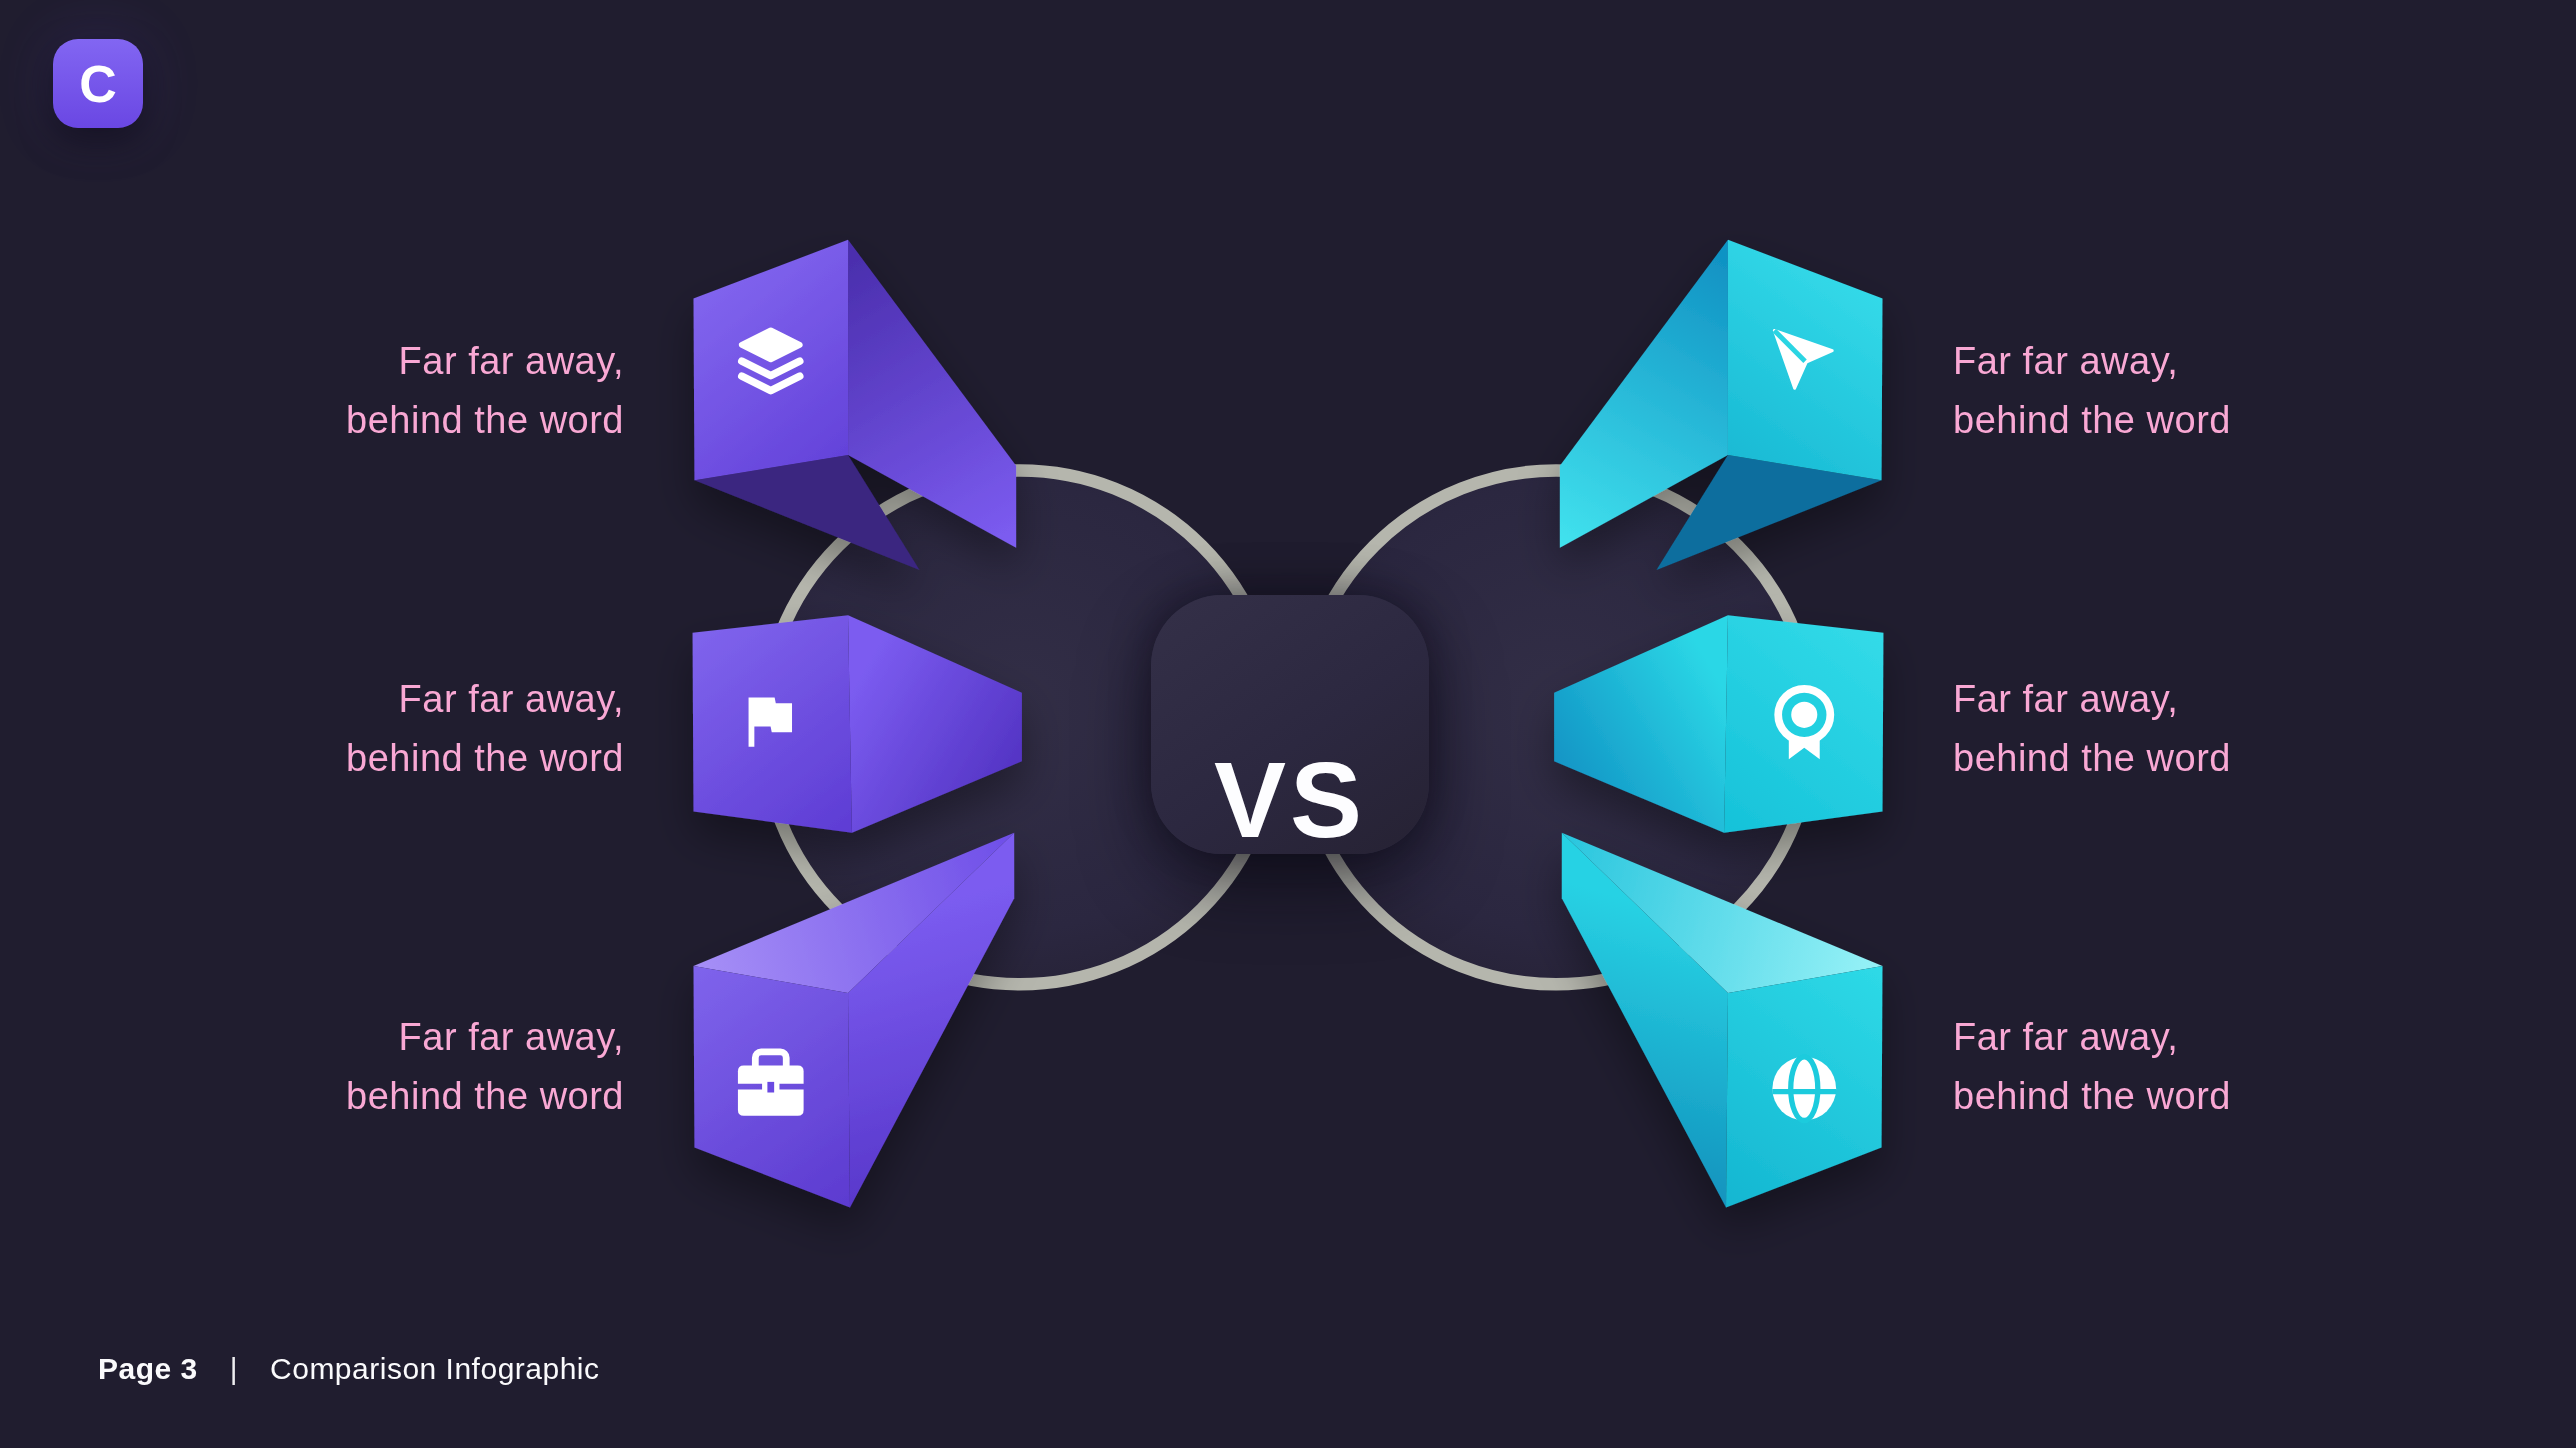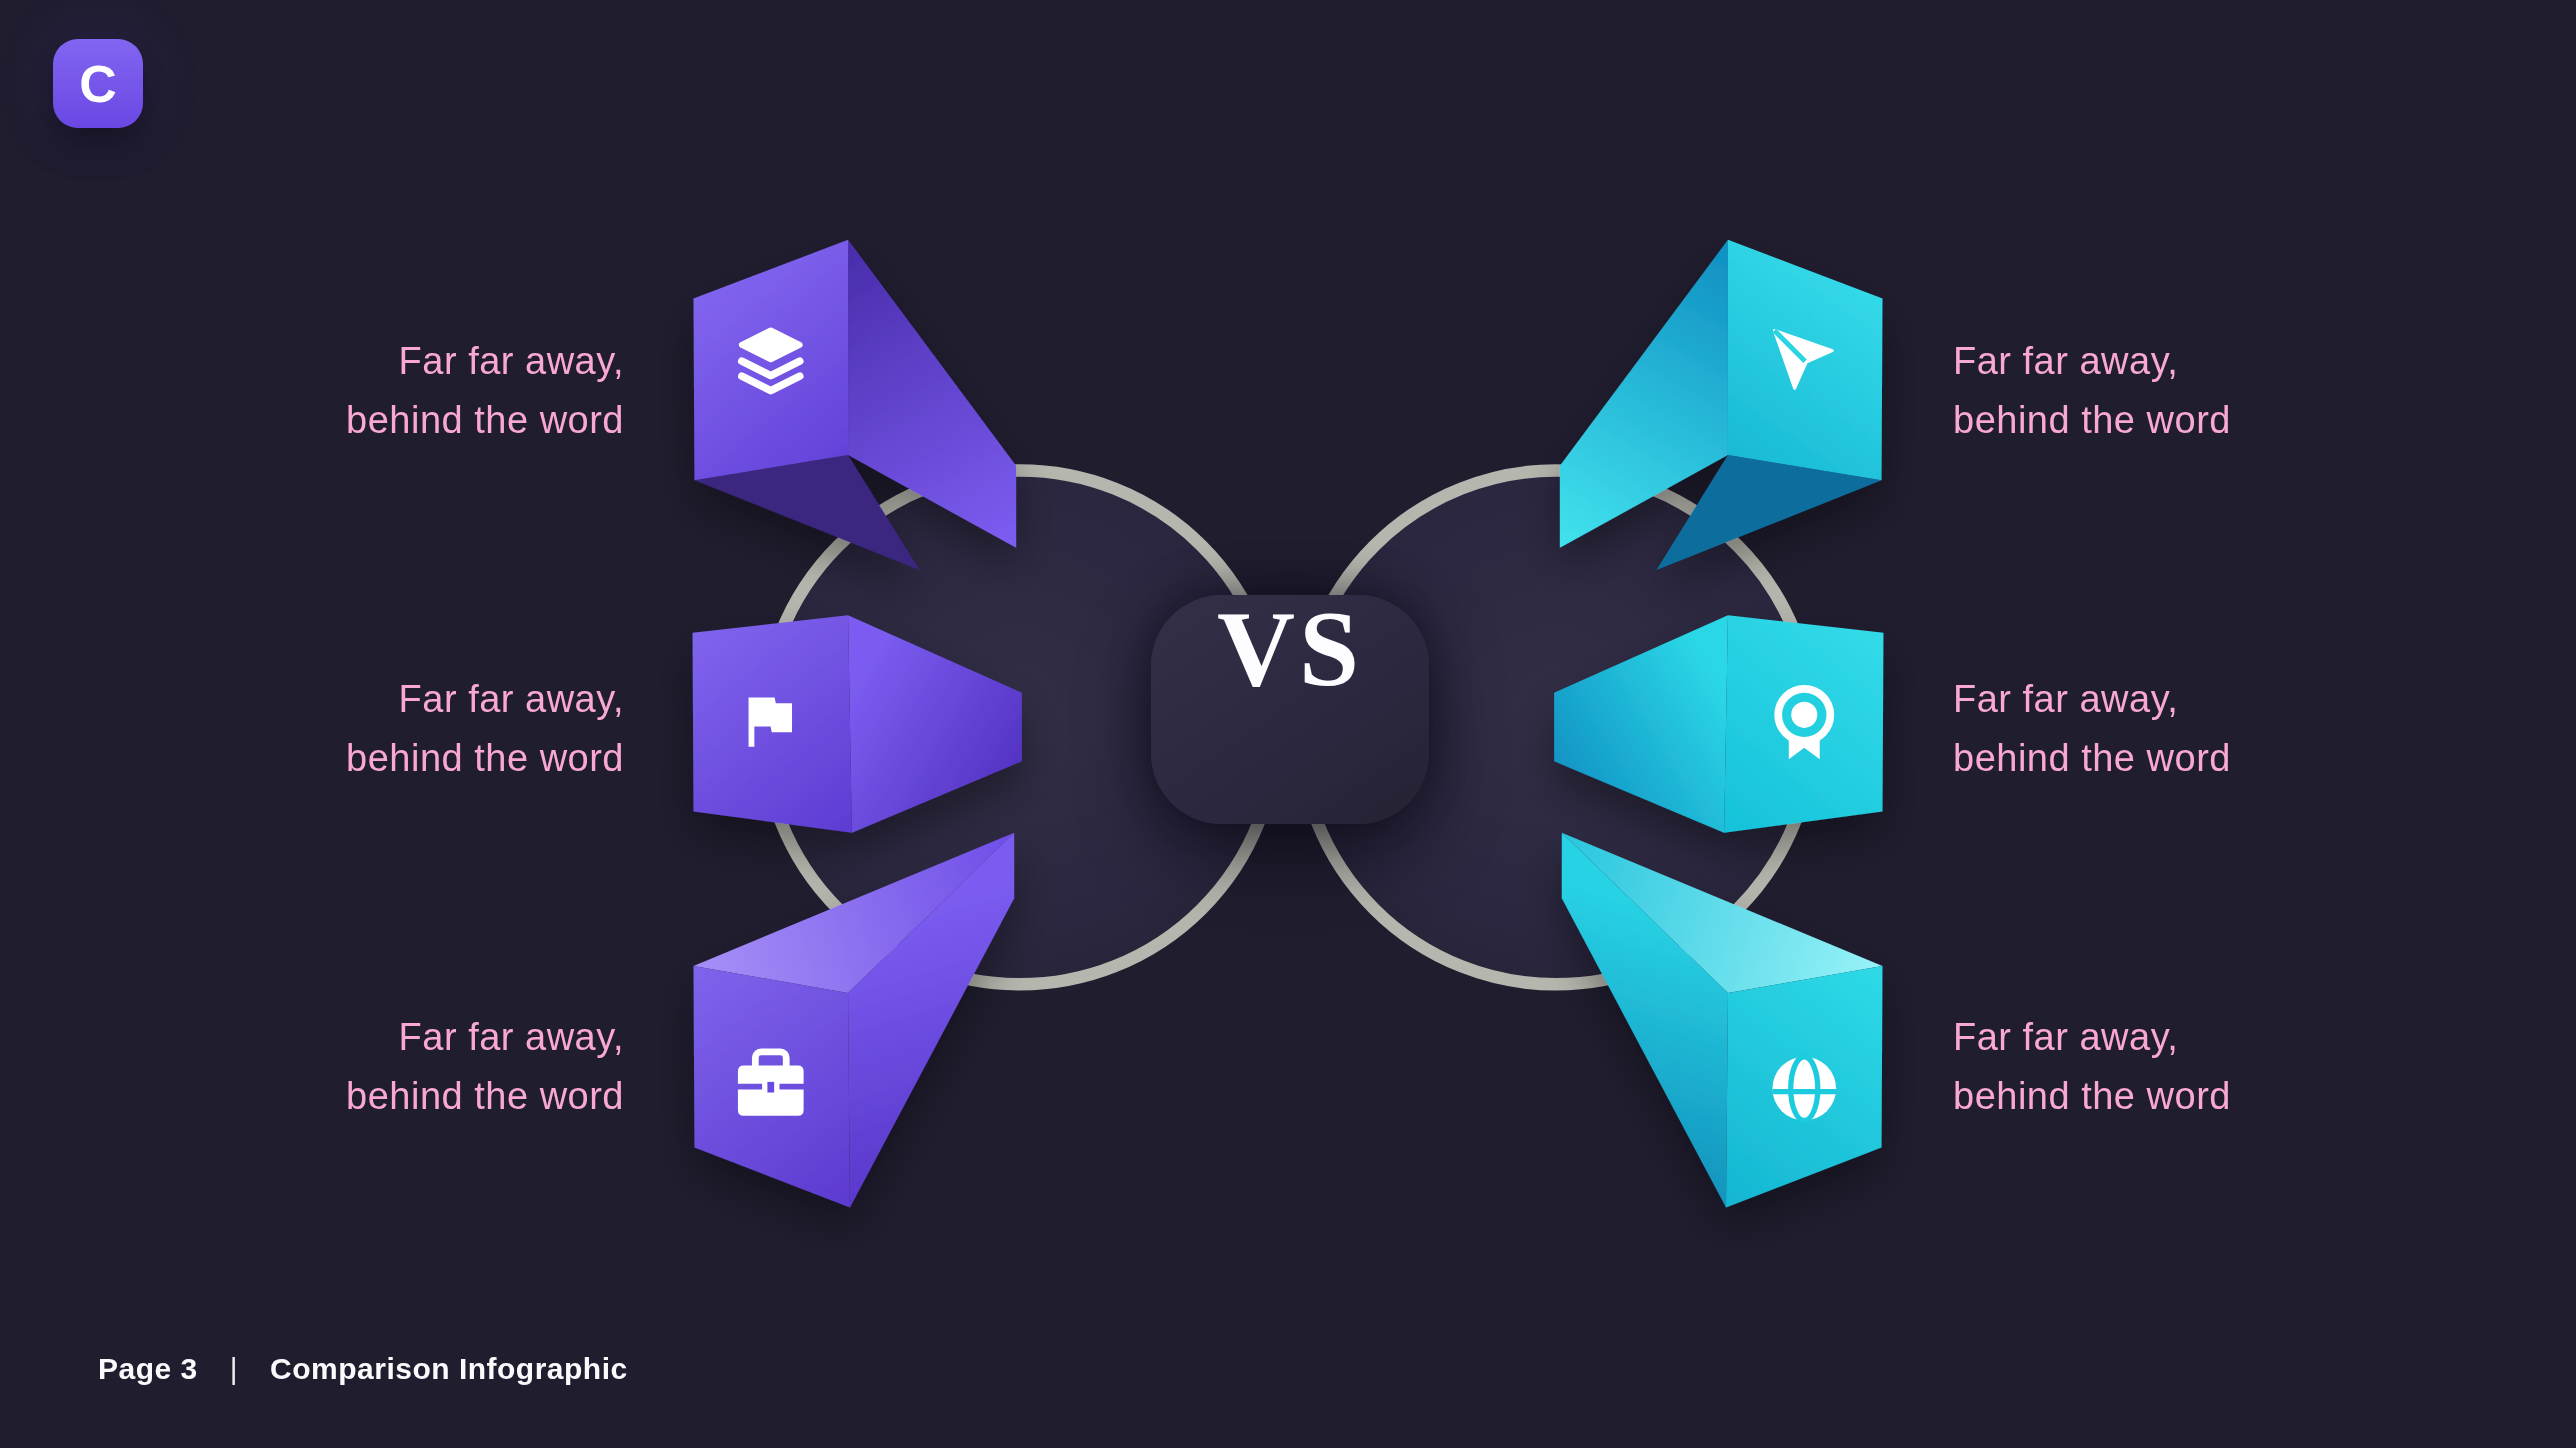--- a/index.html
+++ b/index.html
@@ -12,42 +12,42 @@
   
   .logo{
     position:absolute;left:53px;top:39px;width:90px;height:89px;border-radius:25px;
     background:linear-gradient(180deg,#8266f2 0%,#6a47e3 100%);
     display:flex;align-items:center;justify-content:center;
     box-shadow:0 13.5px 35px rgba(0,0,0,.45), 0 0 58px rgba(116,82,245,.18);
   }
   .logo span{color:#fff;font-size:52px;font-weight:700;line-height:1;}
   
   .vs-badge{
-    position:absolute;left:1151px;top:595px;width:278px;height:229px;border-radius:71px;
+    position:absolute;left:1151px;top:595px;width:278px;height:259px;border-radius:71px;
     background:linear-gradient(145deg,#343048 0%,#2c2840 55%,#262233 100%);
     box-shadow:0 29px 68px rgba(8,6,16,.6), 0 -9.7px 39px rgba(8,6,16,.35);
-    display:flex;align-items:flex-start;justify-content:center;z-index:5;font-family:Liberation Serif, serif;
+    display:flex;align-items:flex-end;justify-content:center;z-index:5;
   }
   .vs-badge span{color:#fdfdff;font-size:108px;font-weight:700;letter-spacing:3.9px;line-height:1;}
   
   .label{
     position:absolute;color:#f9a8d4;font-size:38px;font-weight:400;
     line-height:59px;letter-spacing:0.5px;
   }
   .label.left{left:141px;width:483px;text-align:right;}
   .label.right{left:1953px;width:522px;text-align:left;}
   .row1{top:332px;} .row2{top:670px;} .row3{top:1008px;}
   .label span{display:block;}
   
   .footer{
     position:absolute;left:98px;top:1352px;display:flex;align-items:flex-end;gap:32px;
     color:#fafafc;font-size:30px;font-weight:700;letter-spacing:0.5px;
   }
   .footer .sep{font-weight:400;opacity:.95;}
-  .footer .title{font-weight:700;}
+  .footer .title{font-weight:400;}
 </style>
 </head>
 <body>
 
 <div class="stage">
 
   <svg class="graphic-svg" width="2576" height="1449" viewBox="0 0 2667 1500">
     <defs>
       <radialGradient id="gCircle" cx="50%" cy="46%" r="62%">
         <stop offset="0%" stop-color="#322e46"></stop>

